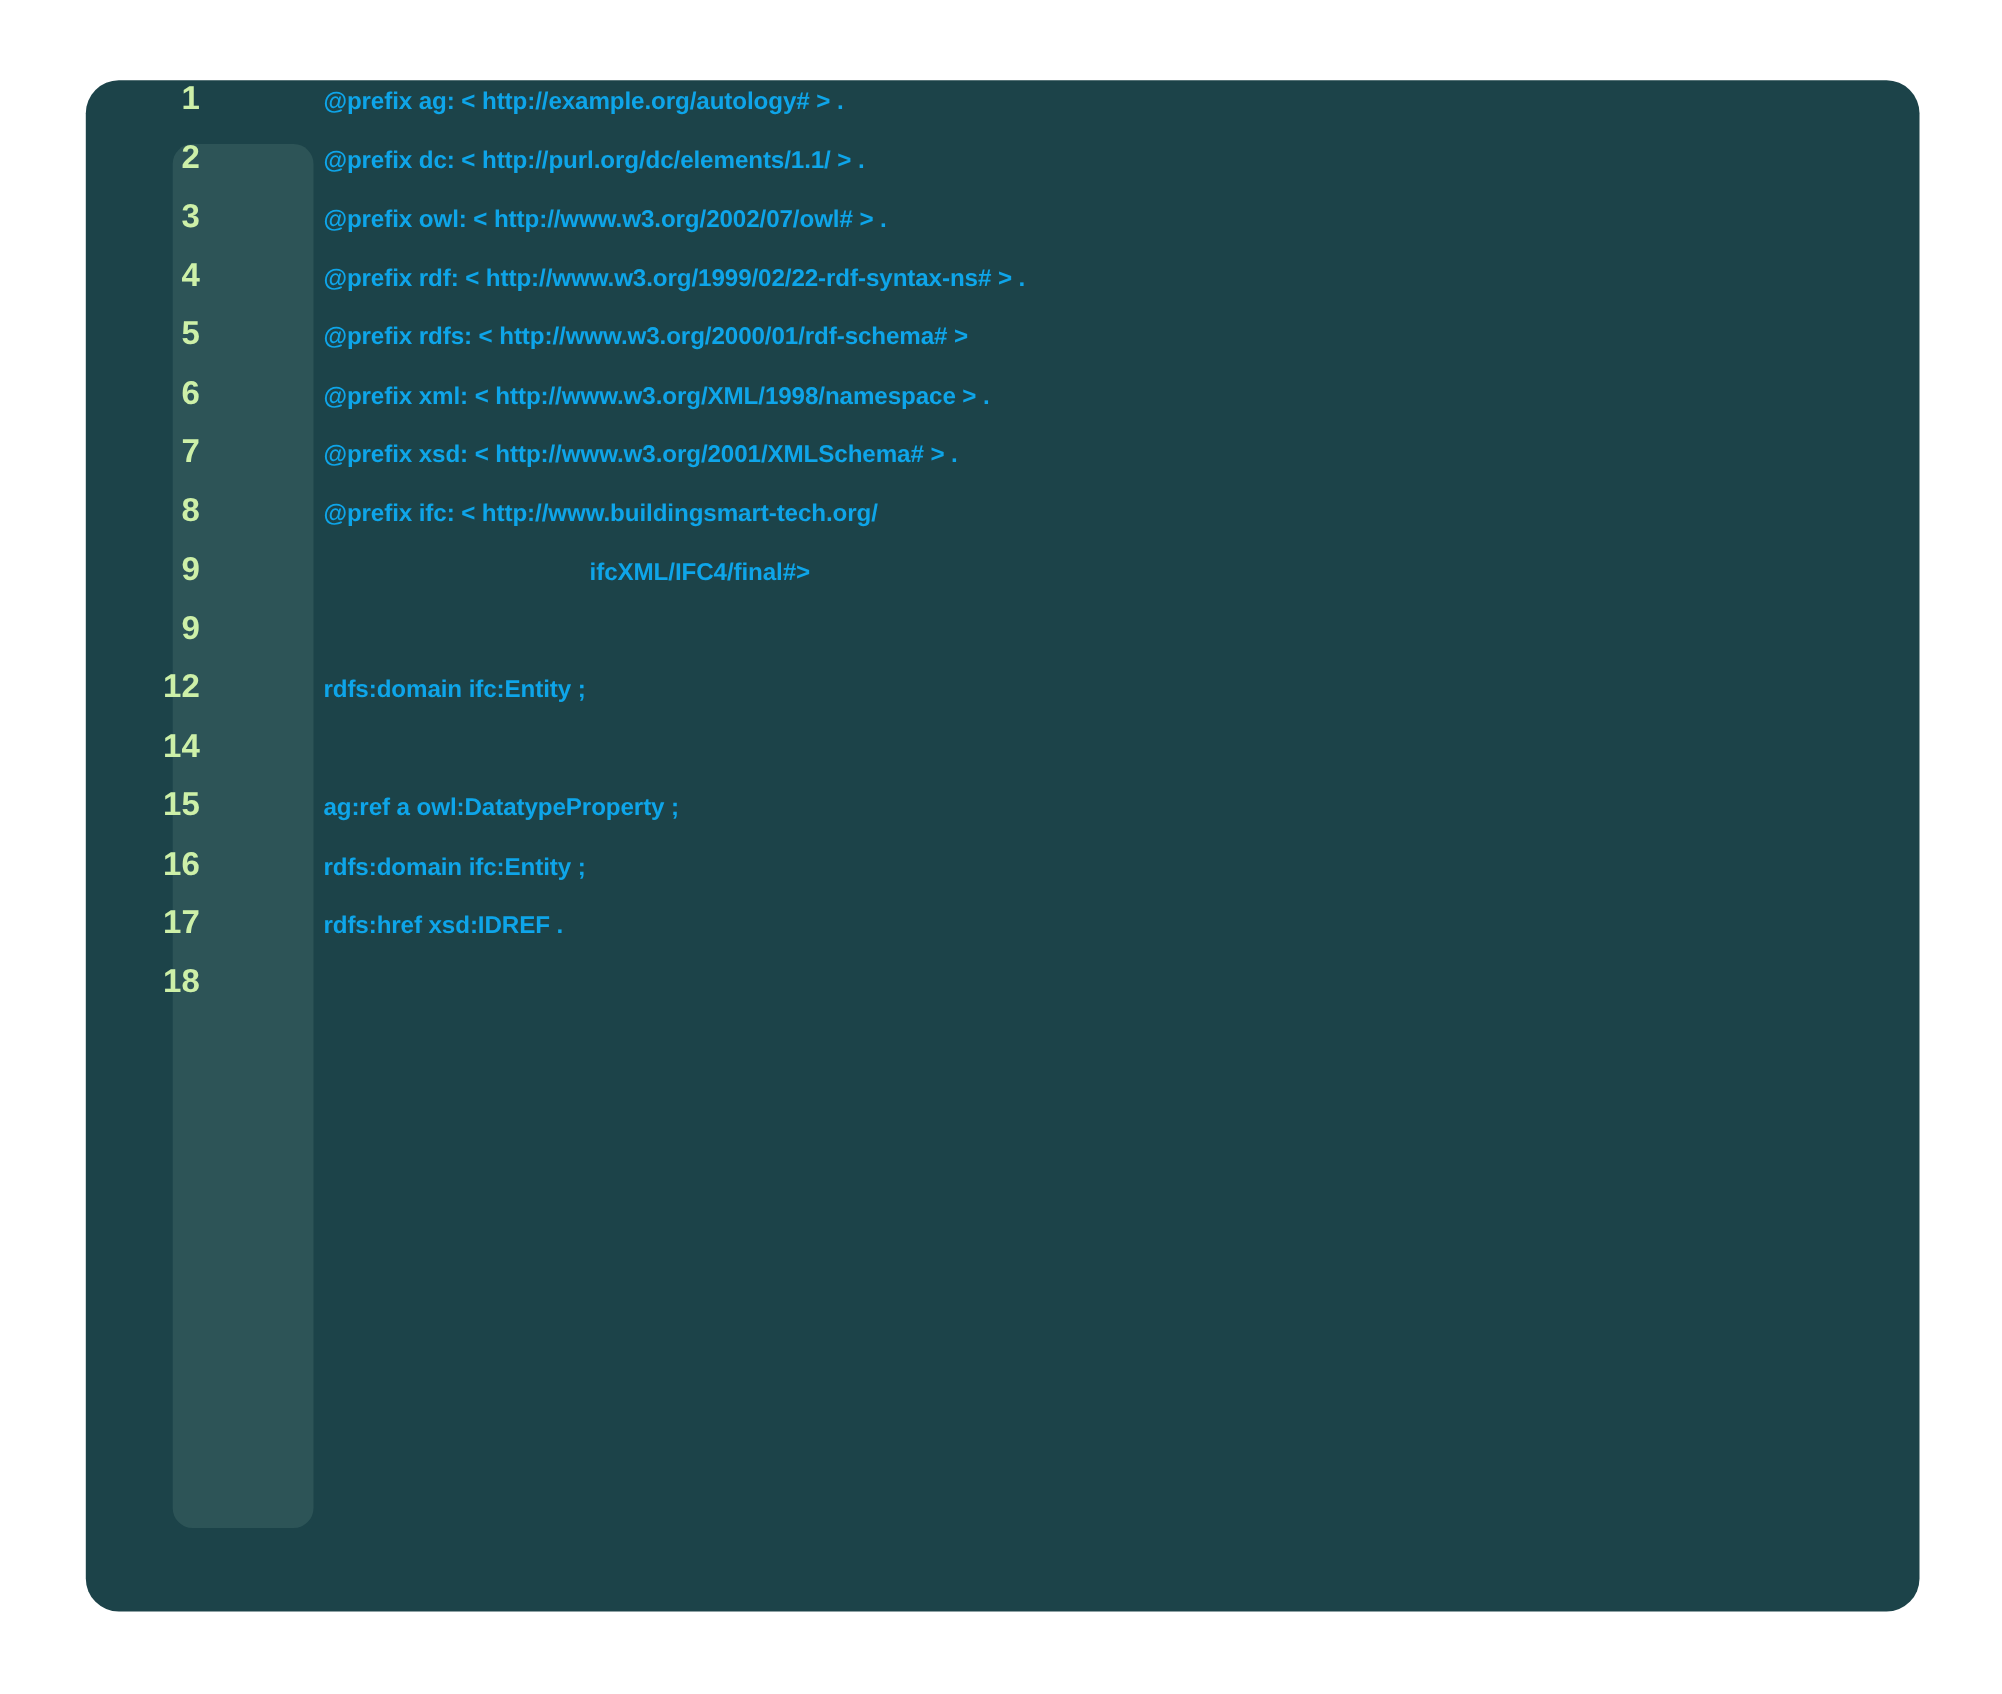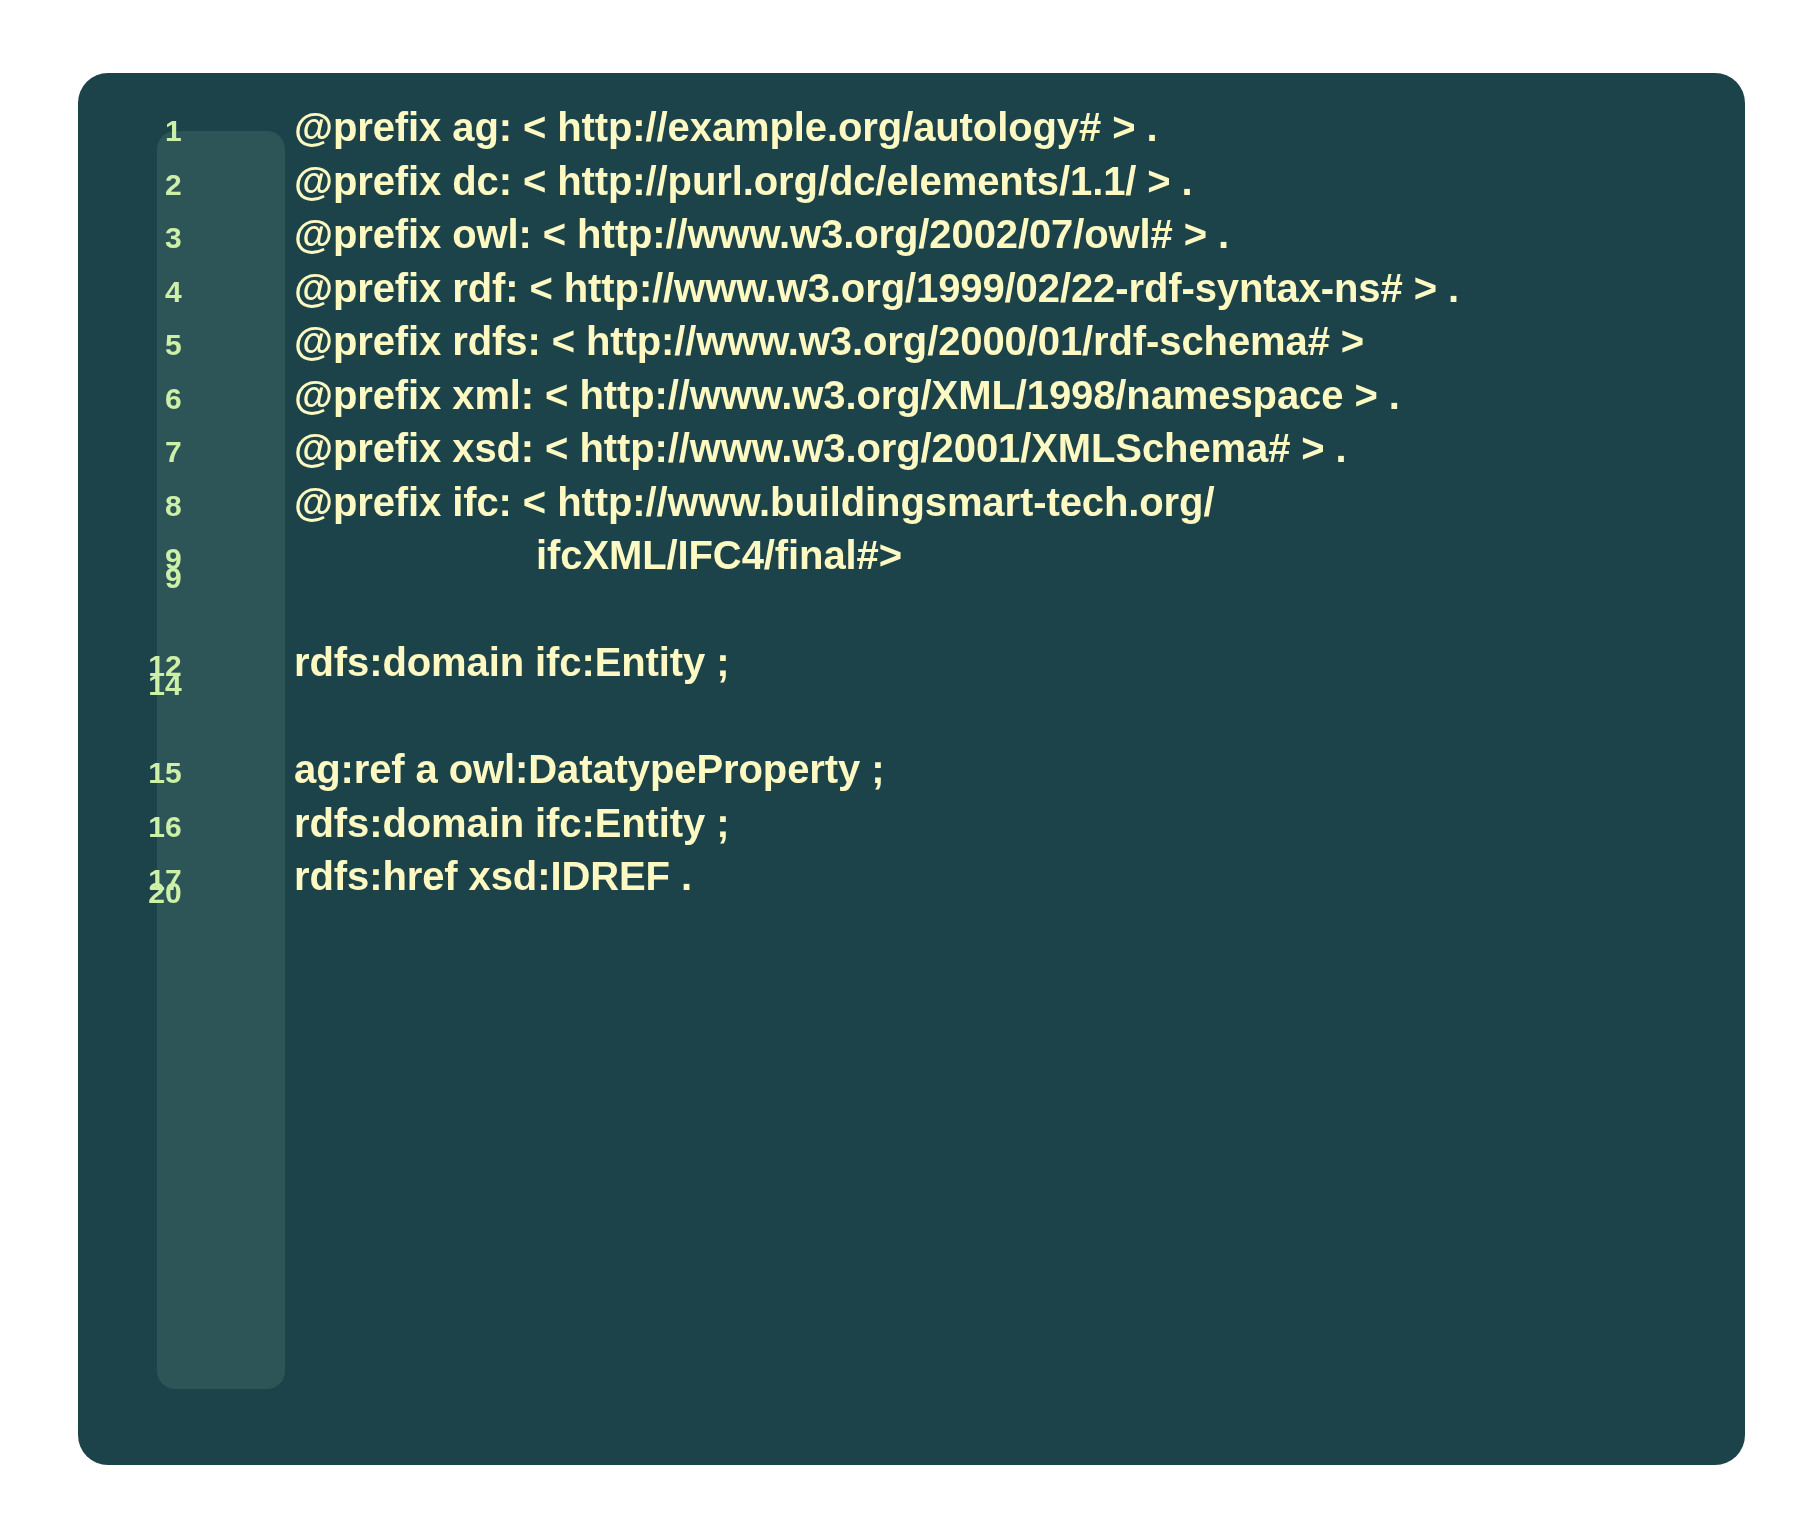--- a/index.html
+++ b/index.html
@@ -73,27 +73,26 @@
     font-weight: 700;
     font-family: "Liberation Sans", sans-serif;
     letter-spacing: 0.2px;
   }
 
   .line-code {
     position: relative;
     z-index: 2;
     flex: 1 1 auto;
     padding-left: 88px;
-    color: #fef9c3;
-    font-size: 40px;
+    color: #0ea5e9;
+    font-size: 22px;
     font-weight: 700;
     font-family: "Liberation Sans", sans-serif;
     white-space: pre;
     letter-spacing: -0.1px;
-    margin-top: 32px;
   }
 
   .line-code.indent-1 {
     padding-left: 330px;
   }
 
   .line-code.empty {
     min-height: 1px;
   }
 </style>
@@ -158,17 +157,17 @@
         </div>
         <div class="code-line">
           <div class="line-no">16</div>
           <div class="line-code">rdfs:domain ifc:Entity ;</div>
         </div>
         <div class="code-line">
           <div class="line-no">17</div>
           <div class="line-code">rdfs:href xsd:IDREF .</div>
         </div>
         <div class="code-line">
-          <div class="line-no">20</div>
+          <div class="line-no">18</div>
         </div>
       </div>
   </div>
 </div>
 
 </body></html>

